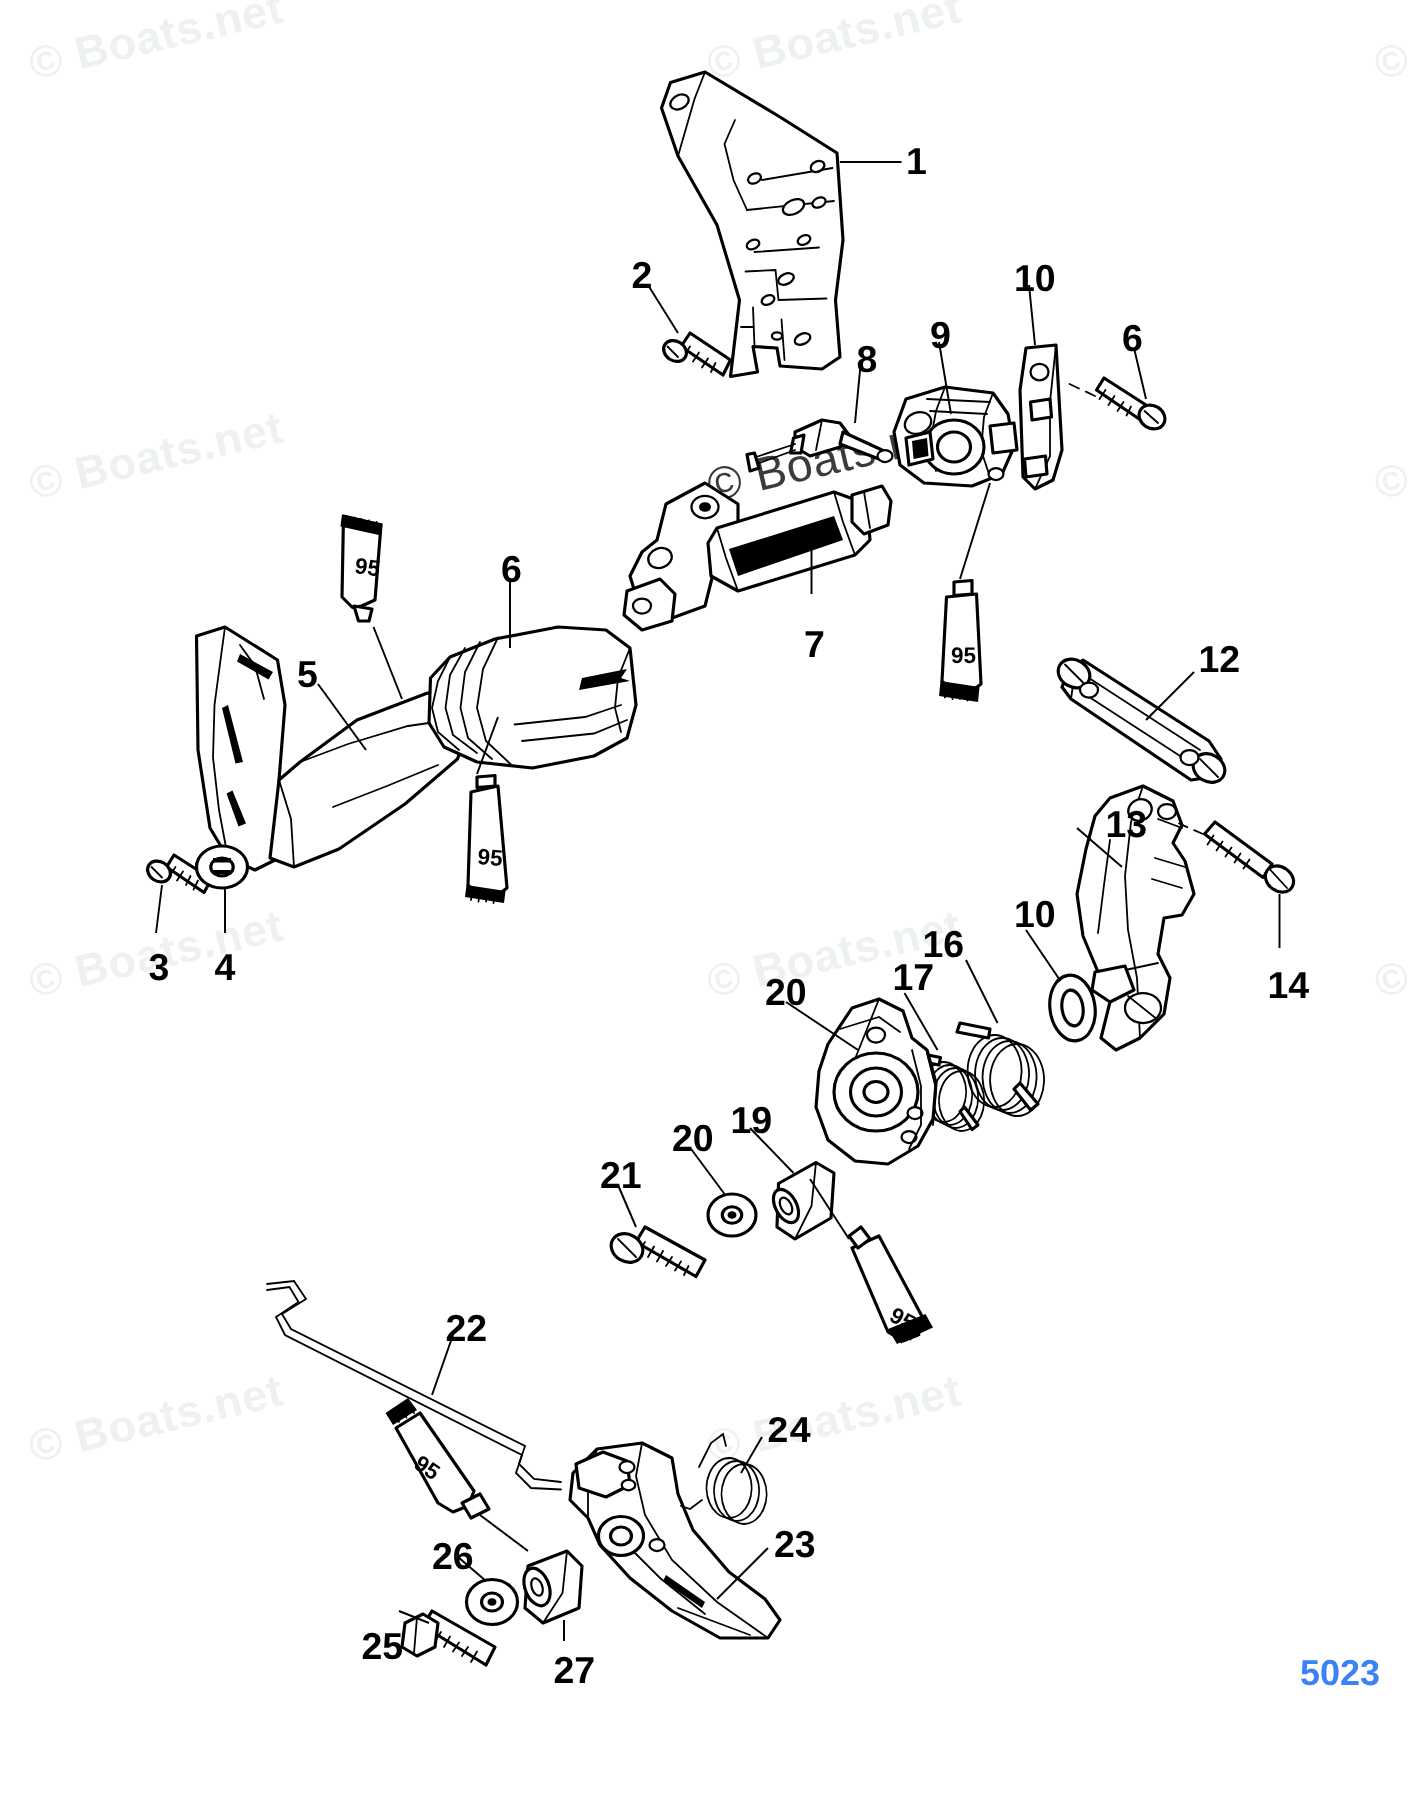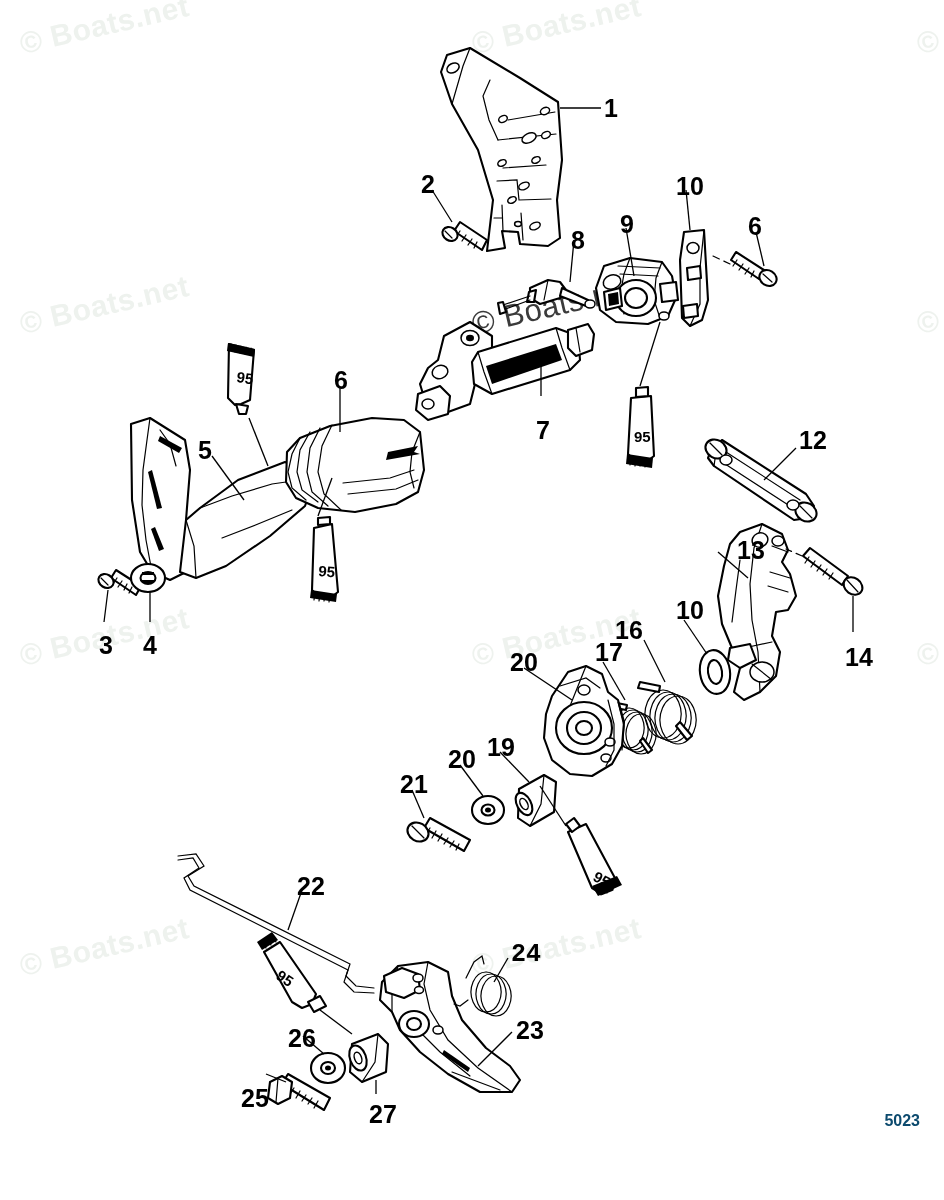--- a/index.html
+++ b/index.html
@@ -30,21 +30,21 @@
   
   .lbl{
     position:absolute;z-index:45;
     font-family:"Liberation Sans", sans-serif;
     font-size:25px;font-weight:700;color:#000;
     line-height:1;white-space:nowrap;
   }
   .sheetno{
     position:absolute;z-index:45;
     font-family:"Liberation Sans", sans-serif;
-    font-size:16px;font-weight:700;color:#0c4a6e;
+    font-size:24px;font-weight:700;color:#3b82f6;
   }
 </style>
 </head>
 <body>
 
 <div id="sheet">
 
   <div id="art">
     <svg width="944" height="1200" viewBox="0 0 944 1200" xmlns="http://www.w3.org/2000/svg">
       <defs>

